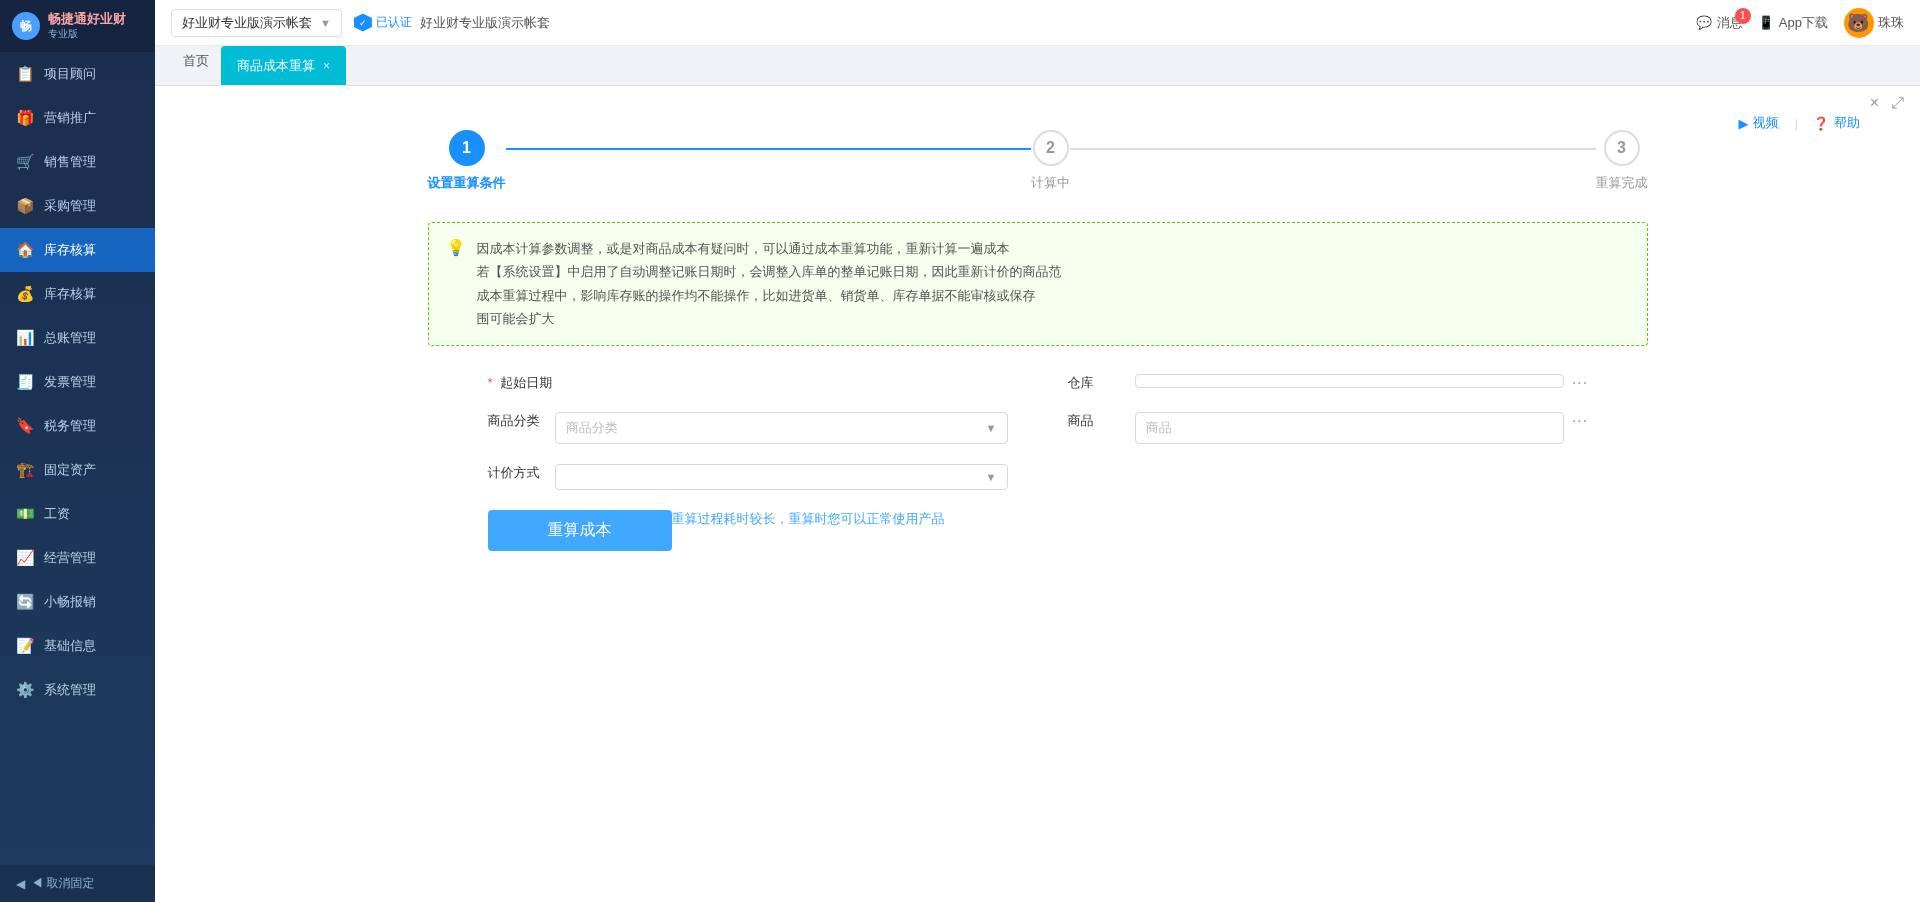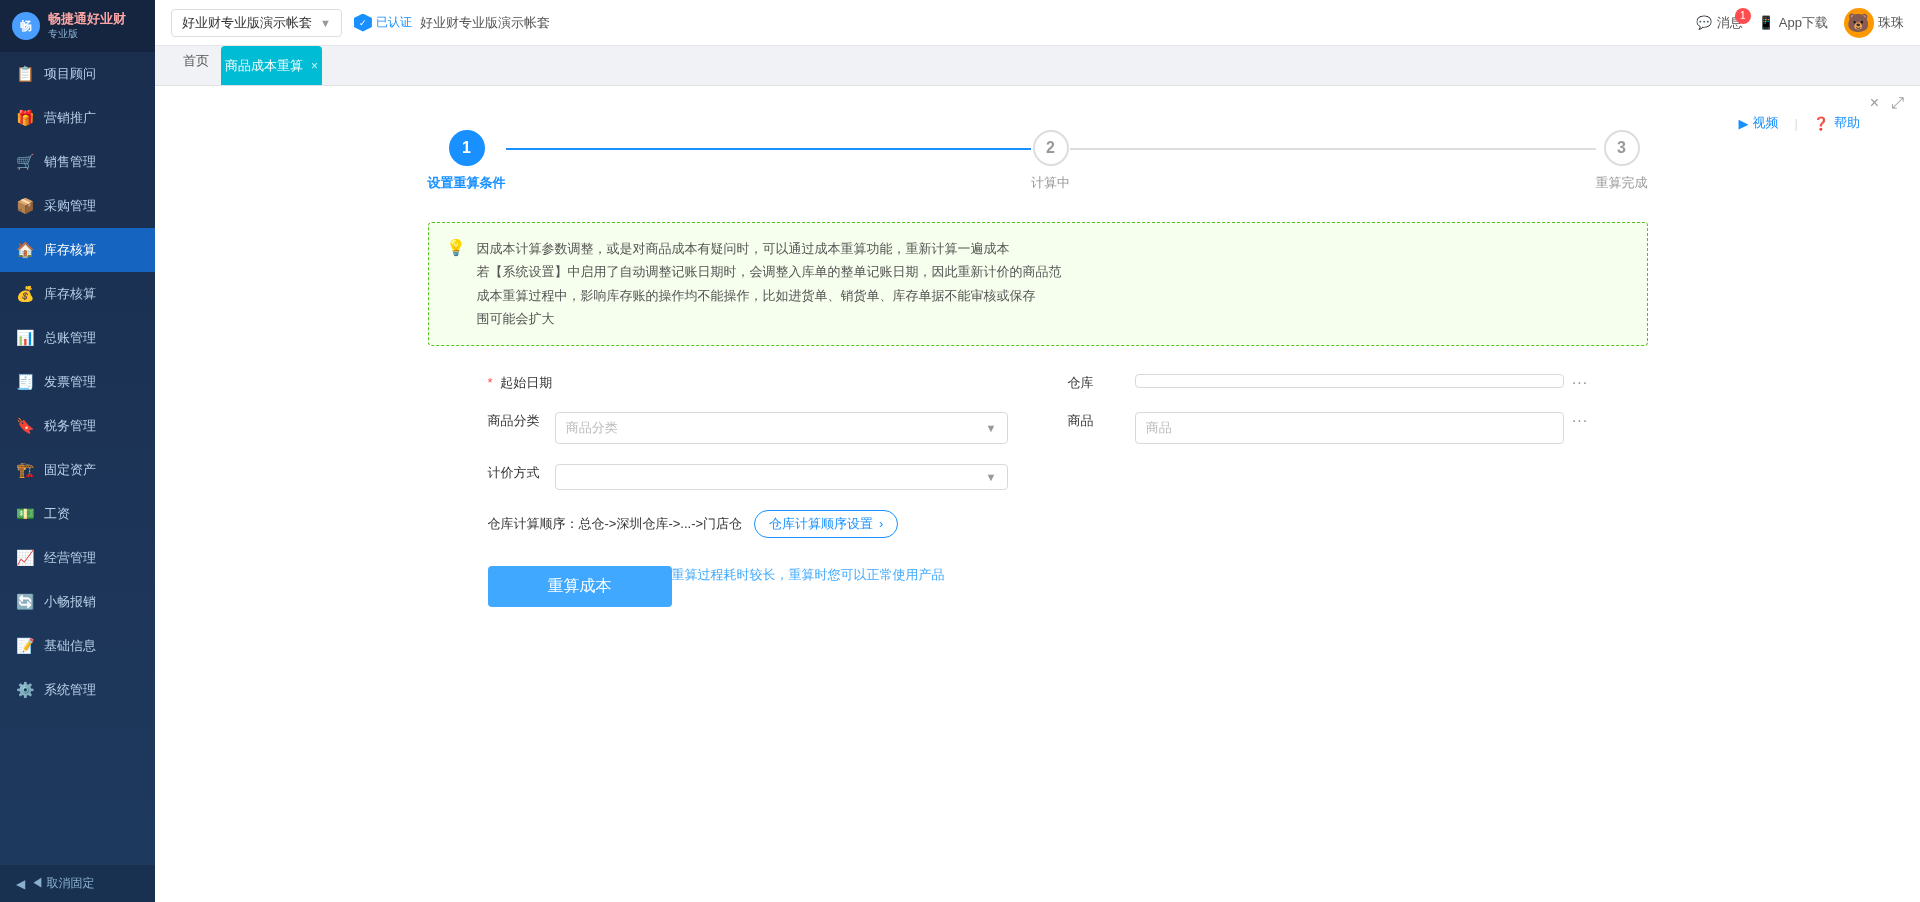--- a/index.html
+++ b/index.html
@@ -188,21 +188,21 @@
       background: #f0f2f5;
       display: flex;
       padding: 0 16px;
       height: 40px;
       flex-shrink: 0;
       border-bottom: 1px solid #e0e0e0;
     }
     .tab {
       display: flex;
       align-items: center;
-      padding: 6px 4px;
+      padding: 6px 16px;
       border-radius: 4px 4px 0 0;
       cursor: pointer;
       font-size: 13px;
       color: #666;
       background: transparent;
       margin-right: 20px;
     }
     .tab.active {
       background: #00bcd4;
       color: white;
@@ -618,27 +618,20 @@
             <span class="field-label">计价方式</span>
             &nbsp;&nbsp;
             <div class="field-input">
               <span></span>
               <span class="arrow-down">▼</span>
             </div>
           </div>
           <div class="form-field"></div>
         </div>
 
-        <div class="warehouse-row">
-          <span class="warehouse-label">仓库计算顺序：总仓-&gt;深圳仓库-&gt;...-&gt;门店仓</span>
-          <div class="warehouse-btn">
-            <span>仓库计算顺序设置</span>
-            <span>›</span>
-          </div>
-        </div>
 
         <div class="recalc-section">
           <button class="recalc-btn">重算成本</button>
           <span class="recalc-hint">重算过程耗时较长，重算时您可以正常使用产品</span>
         </div>
 
       </div>
     </div>
   </div>
 </div>

